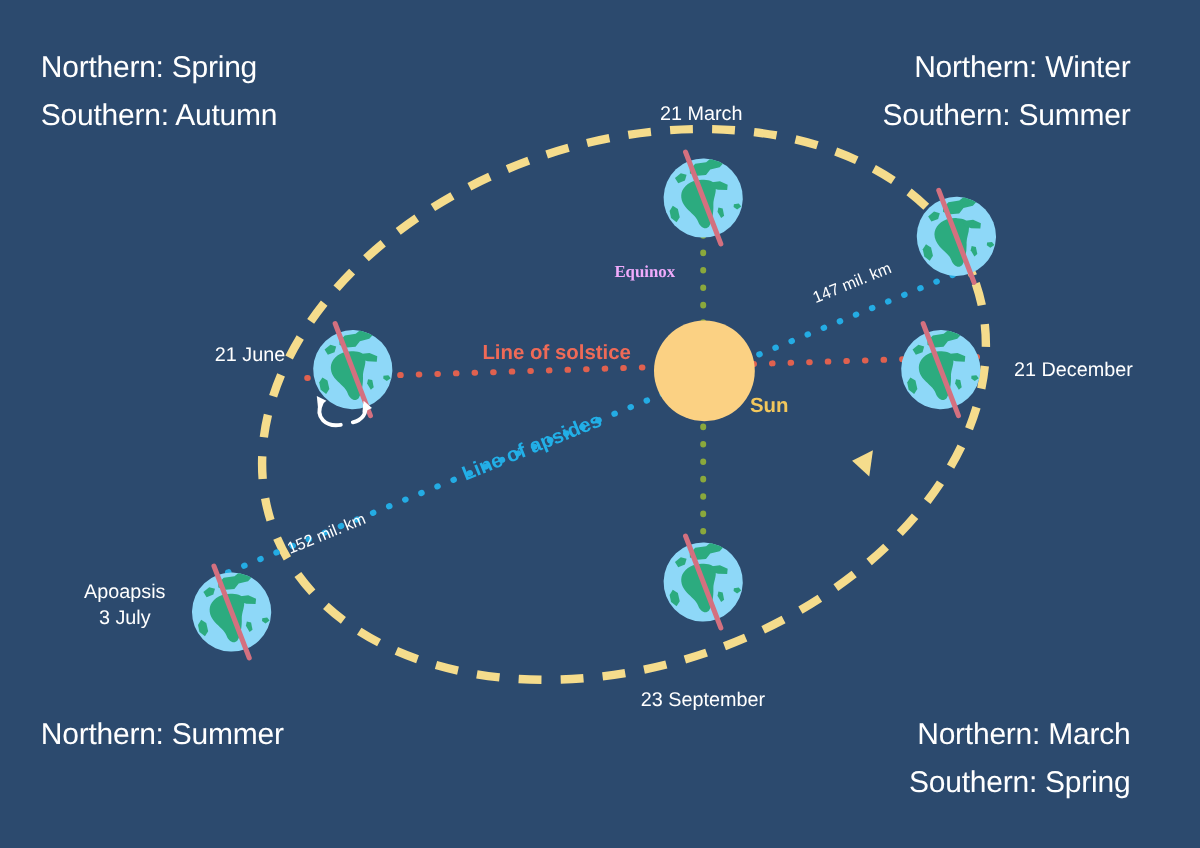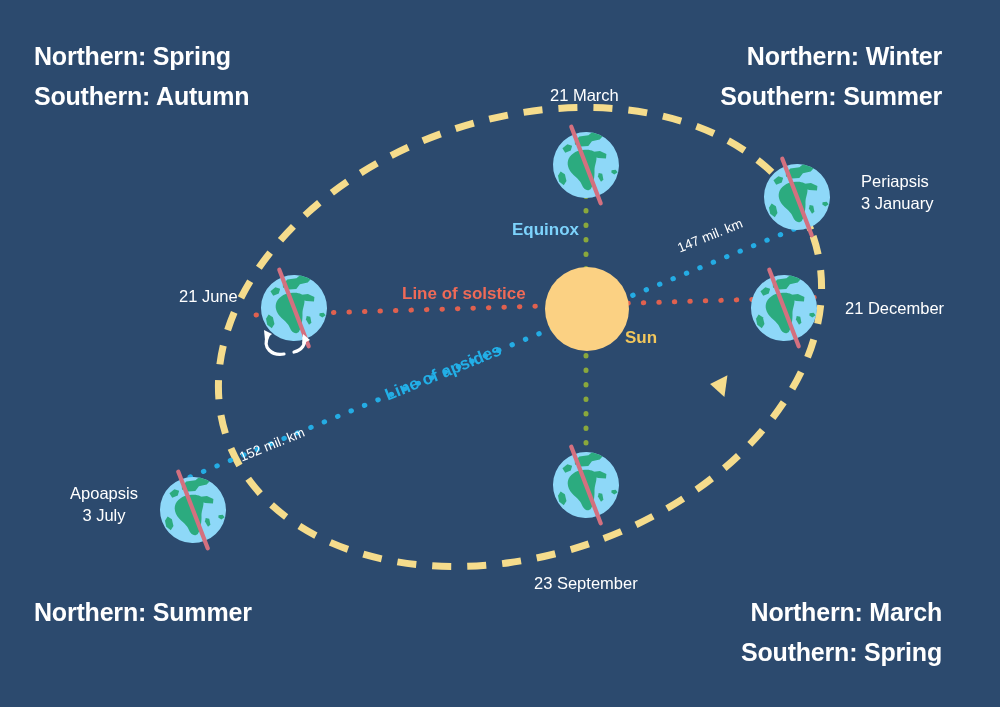--- a/index.html
+++ b/index.html
@@ -21,21 +21,21 @@
     position: absolute;
     inset: 0;
     width: 1000px;
     height: 707px;
   }
   
   .season-block {
     position: absolute;
     color: #ffffff;
     font-family: "Liberation Sans", sans-serif;
-    font-weight: bold;
+    font-weight: normal;
     font-size: 25px;
     line-height: 40px;
     letter-spacing: -0.2px;
     white-space: nowrap;
   }
   .season-block .line { display: block; }
   .sb-tl { left: 34px;  top: 36px;  text-align: left; }
   .sb-tr { right: 58px; top: 36px;  text-align: right; }
   .sb-bl { left: 34px;  top: 592px; text-align: left; }
   .sb-br { right: 58px; top: 592px; text-align: right; }
@@ -51,21 +51,21 @@
   }
   .pt-label .l2 { display: block; }
 
   
   .axis-label {
     position: absolute;
     font-weight: bold;
     white-space: nowrap;
   }
   .lbl-solstice { color: #ef6a57; font-size: 17px; }
-  .lbl-equinox  { color: #7dd3fc; font-size: 17px; }
+  .lbl-equinox  { color: #f0abfc; font-size: 14px; font-family: Liberation Serif, serif; }
   .lbl-apsides  { color: #22b0e8; font-size: 17px; transform-origin: left bottom; }
   .lbl-sun      { color: #f2c75c; font-size: 17px; }
 
   .dist-label {
     position: absolute;
     color: #ffffff;
     font-size: 13.5px;
     font-weight: normal;
     white-space: nowrap;
     transform-origin: left center;
@@ -169,24 +169,20 @@
     <span class="line">Northern: Summer</span>
   </div>
 
   <div class="season-block sb-br">
     <span class="line">Northern: March</span>
     <span class="line">Southern: Spring</span>
   </div>
 
   <div class="pt-label" style="left:550px; top:84px;">21 March</div>
 
-  <div class="pt-label" style="left:861px; top:170px; text-align:left;">
-    <span>Periapsis</span>
-    <span class="l2">3 January</span>
-  </div>
 
   <div class="pt-label" style="left:845px; top:297px;">21 December</div>
 
   <div class="pt-label" style="left:534px; top:548px;margin-top:24px;">23 September</div>
 
   <div class="pt-label" style="left:68px; top:482px; text-align:center; width:72px;">
     <span>Apoapsis</span>
     <span class="l2">3 July</span>
   </div>
 

